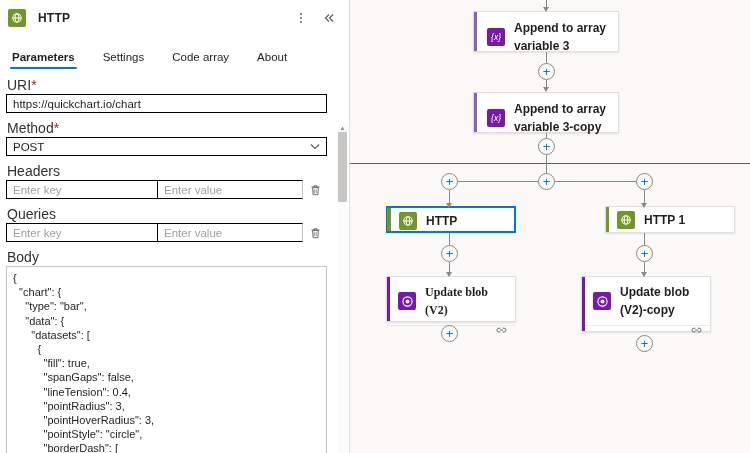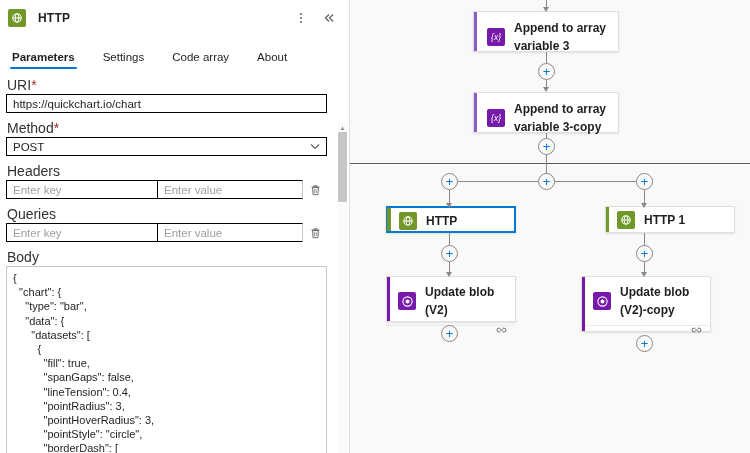--- a/index.html
+++ b/index.html
@@ -353,21 +353,21 @@
     <div class="edge v" style="left:99px; top:233px; height:12px;"></div>
     <div class="plus" style="left:91px; top:245px;">+</div>
     <div class="edge v" style="left:99px; top:262px; height:11px;"></div>
     <div class="arrowhead" style="left:95.5px; top:272px;"></div>
 
     <div class="edge v" style="left:294px; top:233px; height:12px;"></div>
     <div class="plus" style="left:286px; top:245px;">+</div>
     <div class="edge v" style="left:294px; top:262px; height:11px;"></div>
     <div class="arrowhead" style="left:290.5px; top:272px;"></div>
 
-    <div class="node" style="left:36px; top:276px; width:130px; height:46px;">
+    <div class="node" style="left:36px; top:276px; width:130px; height:46px;font-family:Liberation Serif, serif;">
       <div class="accent" style="background:#7719aa"></div>
       <div class="row" style="padding:6px 8px 6px 11px;">
         <span class="op-icon purple">
           <svg width="13" height="13" viewBox="0 0 13 13">
             <circle cx="6.5" cy="6.5" r="4.6" fill="none" stroke="#ffffff" stroke-width="1.1"></circle>
             <circle cx="6.5" cy="6.5" r="2" fill="#ffffff"></circle>
           </svg>
         </span>
         <span class="label">Update blob (V2)</span>
       </div>

